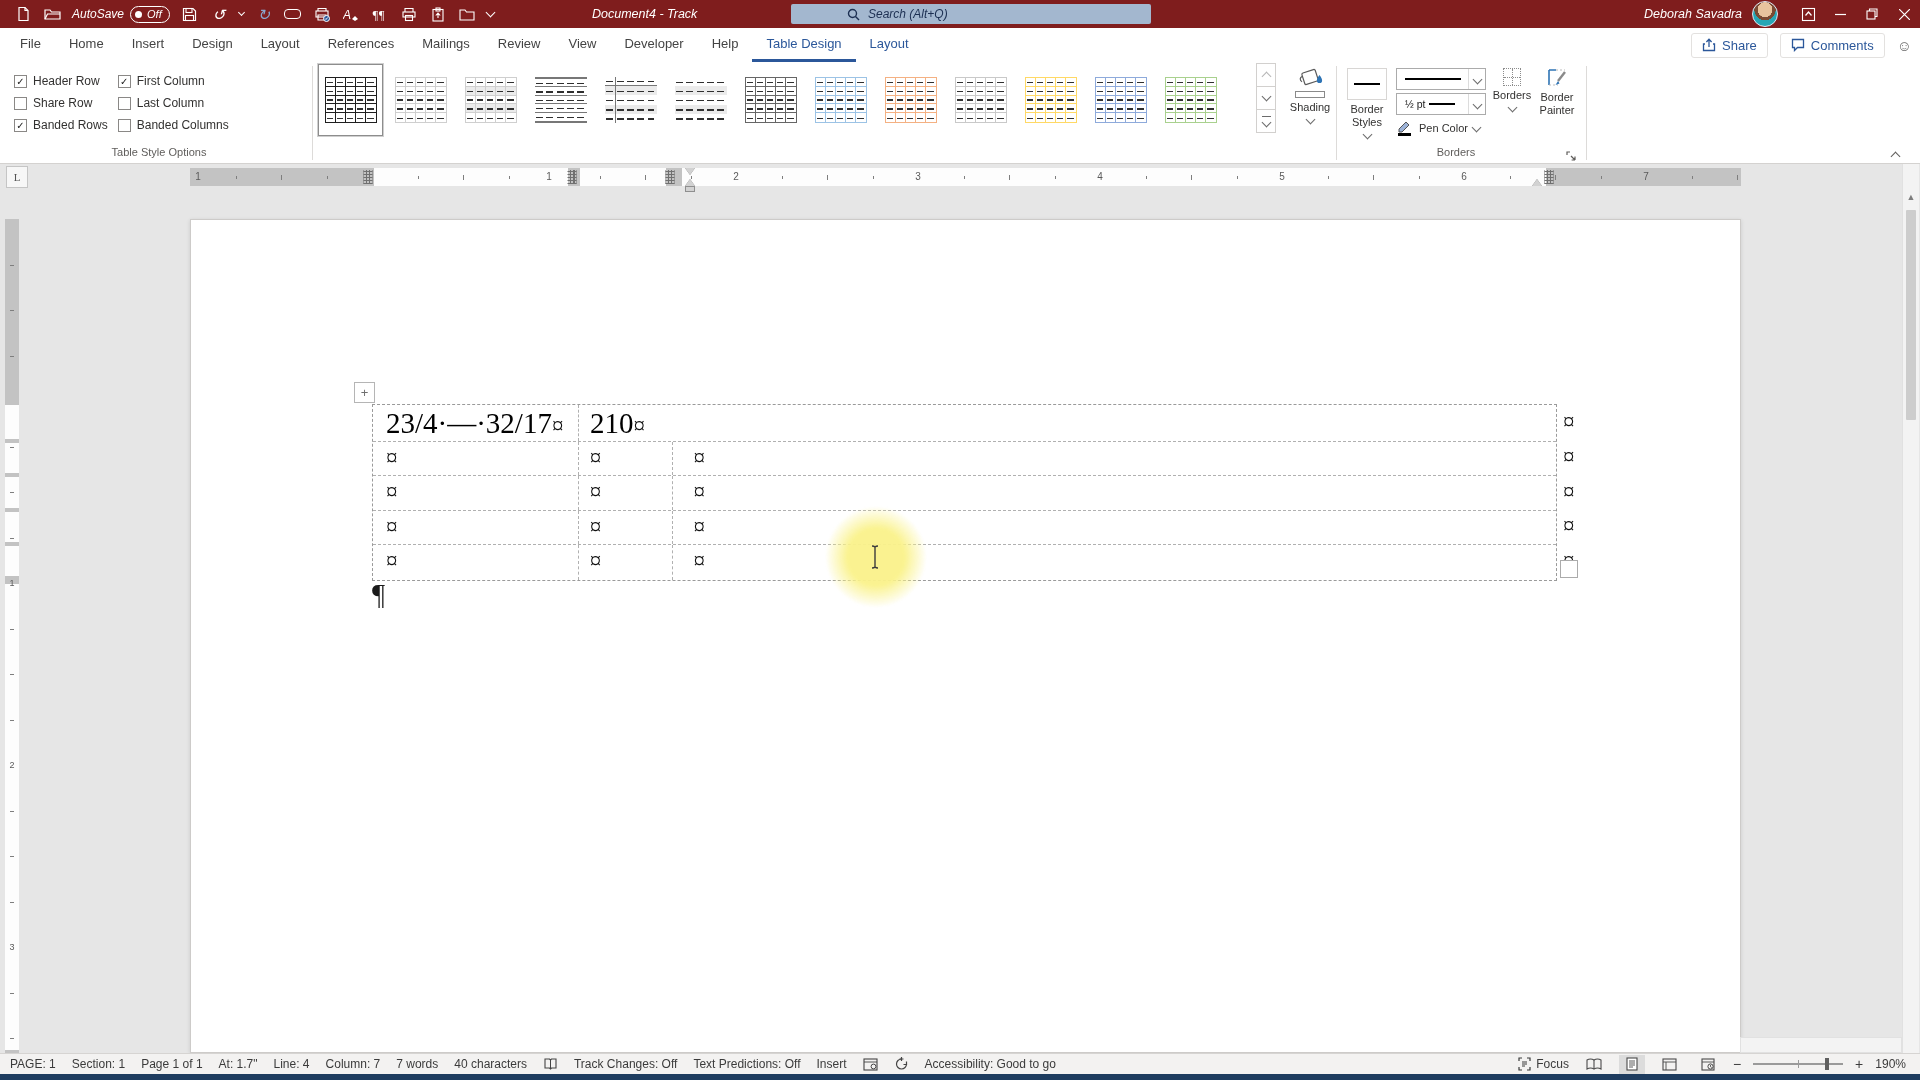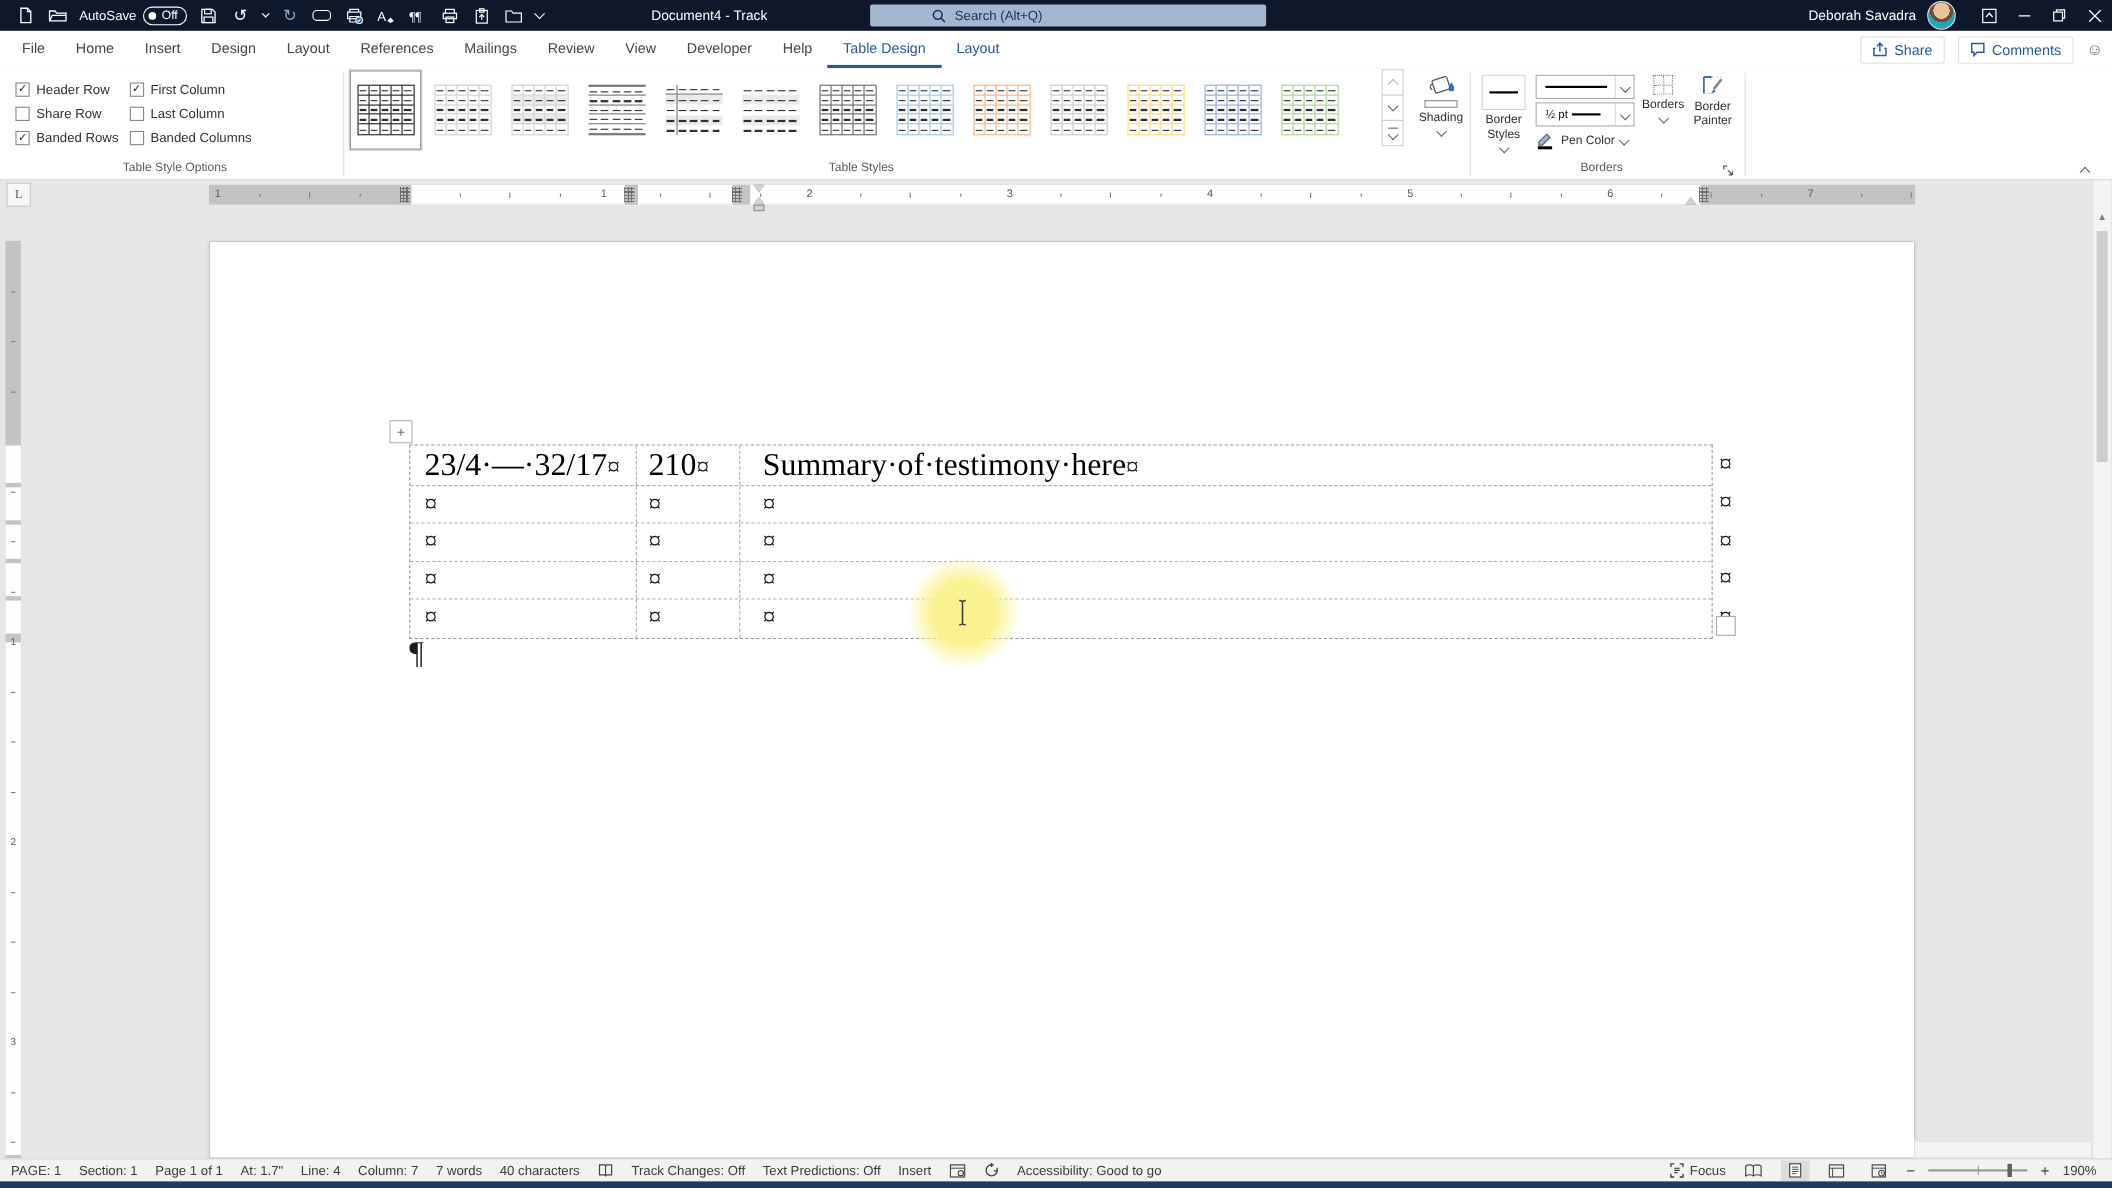--- a/index.html
+++ b/index.html
@@ -1,19 +1,19 @@
 <!DOCTYPE html>
 <html><head>
 <meta charset="utf-8">
 <style>
   html,body{margin:0;padding:0;background:#555;}
   #app{position:relative;width:1920px;height:1080px;overflow:hidden;background:#e6e6e6;
        font-family:"Liberation Sans",sans-serif;-webkit-font-smoothing:antialiased;}
   
-  .titlebar{position:absolute;left:0;top:0;width:1920px;height:44px;background:#0f172a;color:#fff;}
+  .titlebar{position:absolute;left:0;top:0;width:1920px;height:44px;background:#7f1d1d;color:#fff;font-style:italic;}
   .qat{position:absolute;left:14px;top:0;height:28px;display:flex;align-items:center;gap:11px;}
   .qicon{display:flex;align-items:center;justify-content:center;width:18px;height:18px;color:#fff;}
   .qicon svg{display:block;}
   .glyph{font-size:15px;line-height:1;color:#fff;}
   .glyph.dim{color:#8aa5cc;}
   .as-wrap{display:flex;align-items:center;gap:6px;}
   .as-label{font-size:12px;color:#fff;}
   .as-toggle{display:flex;align-items:center;gap:5px;border:1px solid #fff;border-radius:9px;height:15px;padding:0 7px 0 4px;}
   .as-knob{width:7px;height:7px;border-radius:50%;background:#fff;}
   .as-state{font-size:11px;color:#fff;}
@@ -1541,21 +1541,20 @@
           <path d="M10 2h9M3 17h9" fill="none" stroke="#bbb" stroke-width="1" stroke-dasharray="2 2"></path>
           <path d="M19 4l-7 9" stroke="#8a8a8a" stroke-width="2.4"></path>
           <path d="M12 13l-2.5 4 4-1.5z" fill="#2e74b5"></path>
         </svg>
       <div class="btnlabel" style="width:44px;">Border Painter</div>
     </div>
     <div class="grouplabel" style="left:1356px;width:200px;">Borders</div>
     <div class="launcher"><svg width="10" height="10" viewBox="0 0 10 10">
           <path d="M1 4V1h3M9 9L5 5M9 9H5.6M9 9V5.6" fill="none" stroke="#5f5d5b" stroke-width="1.2"></path>
         </svg></div>
-    <div class="grouplabel" style="left:318px;width:930px;">Table Styles</div>
     <div class="sep" style="left:1586px;"></div>
     <div class="collapse">
         <div class="chev up"></div>
       </div>
   </div>
 
   <div class="canvas"></div>
   <div class="tabsel">L</div>
   <div class="hruler" id="hruler">
       <div class="hwhite" style="left: 184px; width: 194px;"></div>
@@ -1628,21 +1627,20 @@
       <span class="vnum" style="top: 546px;">2</span>
       <span class="vnum" style="top: 728px;">3</span>
     </div>
 
   <div class="page"></div>
   <div class="movehandle">+</div>
   <div class="dtable" id="dtable">
       <div class="drow hdr" style="height: 37px;">
         <div class="dcell" style="width: 206px; padding-left: 13px; box-sizing: border-box;"><span>23/4·—·32/17</span><span class="cellmark">¤</span></div>
         <div class="dcell" style="width: 94px; padding-left: 11px; box-sizing: border-box;"><span>210</span><span class="cellmark">¤</span></div>
-        <div class="dcell" style="width: 885px; padding-left: 21px; box-sizing: border-box;"><span>Summary·of·testimony·here</span><span class="cellmark">¤</span></div>
       </div>
       <div class="drow" style="height: 34px;">
         <div class="dcell" style="width: 206px; padding-left: 13px; box-sizing: border-box;"><span class="emptymark">¤</span></div>
         <div class="dcell" style="width: 94px; padding-left: 11px; box-sizing: border-box;"><span class="emptymark">¤</span></div>
         <div class="dcell" style="width: 885px; padding-left: 21px; box-sizing: border-box;"><span class="emptymark">¤</span></div>
       </div>
       <div class="drow" style="height: 35px;">
         <div class="dcell" style="width: 206px; padding-left: 13px; box-sizing: border-box;"><span class="emptymark">¤</span></div>
         <div class="dcell" style="width: 94px; padding-left: 11px; box-sizing: border-box;"><span class="emptymark">¤</span></div>
         <div class="dcell" style="width: 885px; padding-left: 21px; box-sizing: border-box;"><span class="emptymark">¤</span></div>

